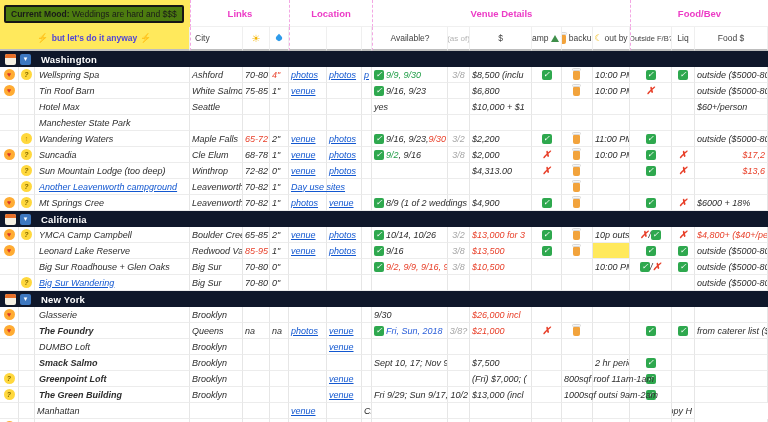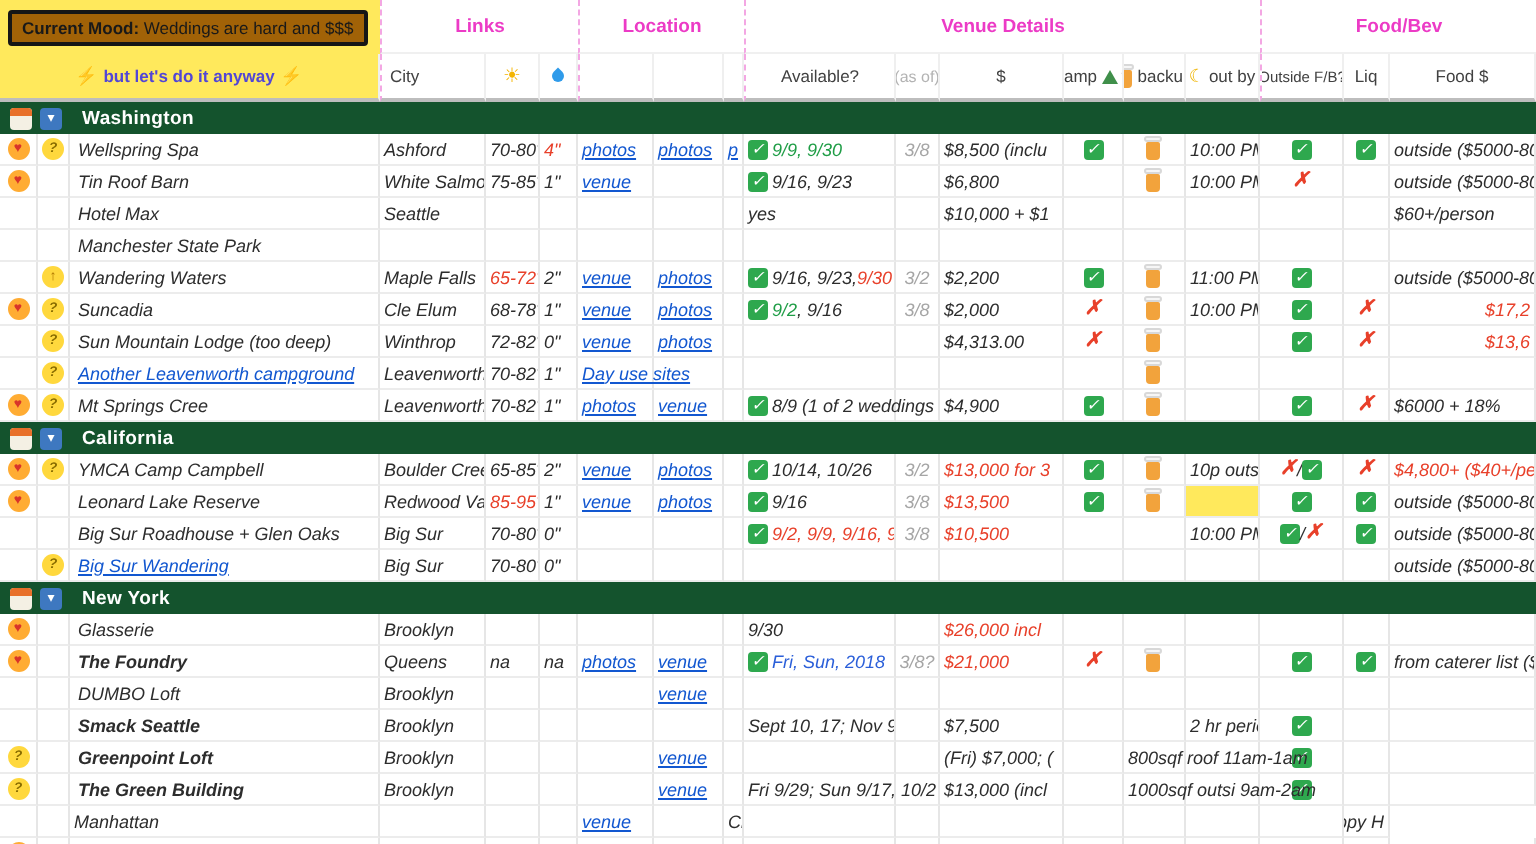--- a/index.html
+++ b/index.html
@@ -5,33 +5,33 @@
   html,body{margin:0;padding:0;background:#fff;font-family:"Liberation Sans",sans-serif;}
   #app{width:768px;height:422px;overflow:hidden;background:#fff;position:relative;}
 
   
   .cols{display:grid;grid-template-columns:19px 16px 155px 53px 27px 19px 38px 35px 10px 76px 22px 62px 30px 31px 37px 42px 23px 1fr;}
 
   
   .hdrA{display:grid;grid-template-columns:190px 99px 83px 258px 138px;height:27px;}
   .gcell{display:flex;align-items:center;justify-content:center;color:#ec3bc6;font-weight:700;font-size:9.5px;border-left:1px dashed #f3a7e3;border-bottom:1px solid #f0f0f0;overflow:hidden;white-space:nowrap;}
   .moodarea{background:#ffe95c;display:flex;align-items:center;}
-  .moodbox{border:2px solid #161616;border-radius:2px;background:#a16207;font-size:8.5px;color:#191919;padding:2px 5px;margin:0 4px;white-space:nowrap;overflow:hidden;}
+  .moodbox{border:2px solid #161616;border-radius:2px;background:#4d7c0f;font-size:8.5px;color:#191919;padding:2px 5px;margin:0 4px;white-space:nowrap;overflow:hidden;}
 
   
   .hdrB{height:24px;}
   .hcell{display:flex;align-items:center;justify-content:center;font-size:8.5px;color:#414141;border-right:1px solid #efefef;border-bottom:2px solid #bdbdbd;overflow:hidden;white-space:nowrap;gap:1px;}
   .hcell.left{justify-content:flex-start;padding-left:4px;}
   .hcell.asofh{color:#b3b3b3;font-size:8px;}
   .hcell.ofbh{font-size:7.5px;}
   .tagcell{background:#ffe95c;justify-content:center;gap:3px;color:#5246d6;font-weight:700;font-size:8.5px;}
   .gsep{border-left:1px dashed #f3a7e3;}
 
   
-  .sec{height:16px;background:#14532d;display:flex;align-items:center;gap:4px;padding-left:5px;color:#fff;}
+  .sec{height:16px;background:#0f172a;display:flex;align-items:center;gap:4px;padding-left:5px;color:#fff;}
   .sec .name{font-weight:700;font-size:9.5px;margin-left:6px;letter-spacing:.2px;}
   .cal{width:11px;height:11px;border-radius:2px;background:#f4f0e4;position:relative;overflow:hidden;flex:0 0 auto;}
   .cal::before{content:"";position:absolute;left:0;right:0;top:0;height:4px;background:#e8702a;}
   .colbtn{width:11px;height:11px;border-radius:2px;background:#3e78c0;color:#fff;font-size:7px;display:flex;align-items:center;justify-content:center;flex:0 0 auto;}
 
   
   .r{height:16px;font-style:italic;}
   .c{padding:0 2px;border-right:1px solid #e6e6e6;border-bottom:1px solid #ececec;display:flex;align-items:center;overflow:hidden;white-space:nowrap;font-size:9px;color:#2d2d2d;}
   .center{justify-content:center;}
   .right{justify-content:flex-end;}
@@ -755,21 +755,21 @@
         <div class="c center"></div>
         <div class="c"></div>
         <div class="c center"></div>
         <div class="c center"></div>
         <div class="c"></div>
       </div>
       <div class="cols r">
         <div class="c center"></div>
         <div class="c center"></div>
         <div class="c namec">
-          <span class="b">Smack Seattle</span>
+          <span class="b">Smack Salmo</span>
         </div>
         <div class="c">Brooklyn</div>
         <div class="c"></div>
         <div class="c"></div>
         <div class="c"></div>
         <div class="c"></div>
         <div class="c"></div>
         <div class="c">
           <span>Sept 10, 17; Nov 9</span>
         </div>

